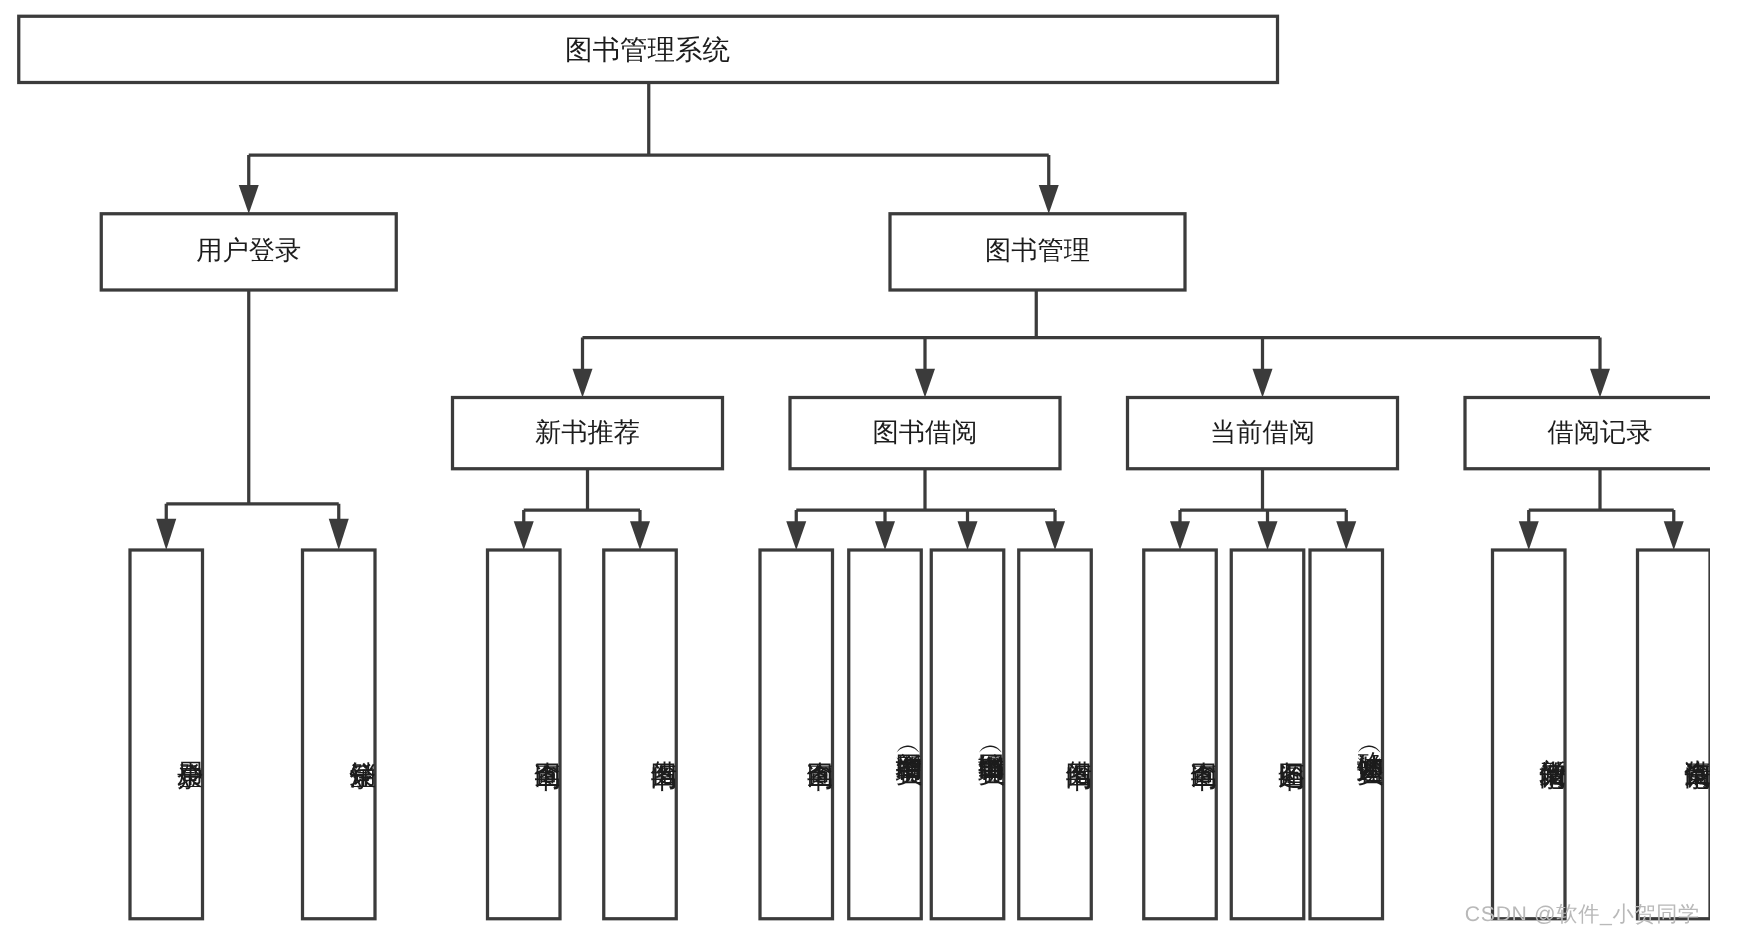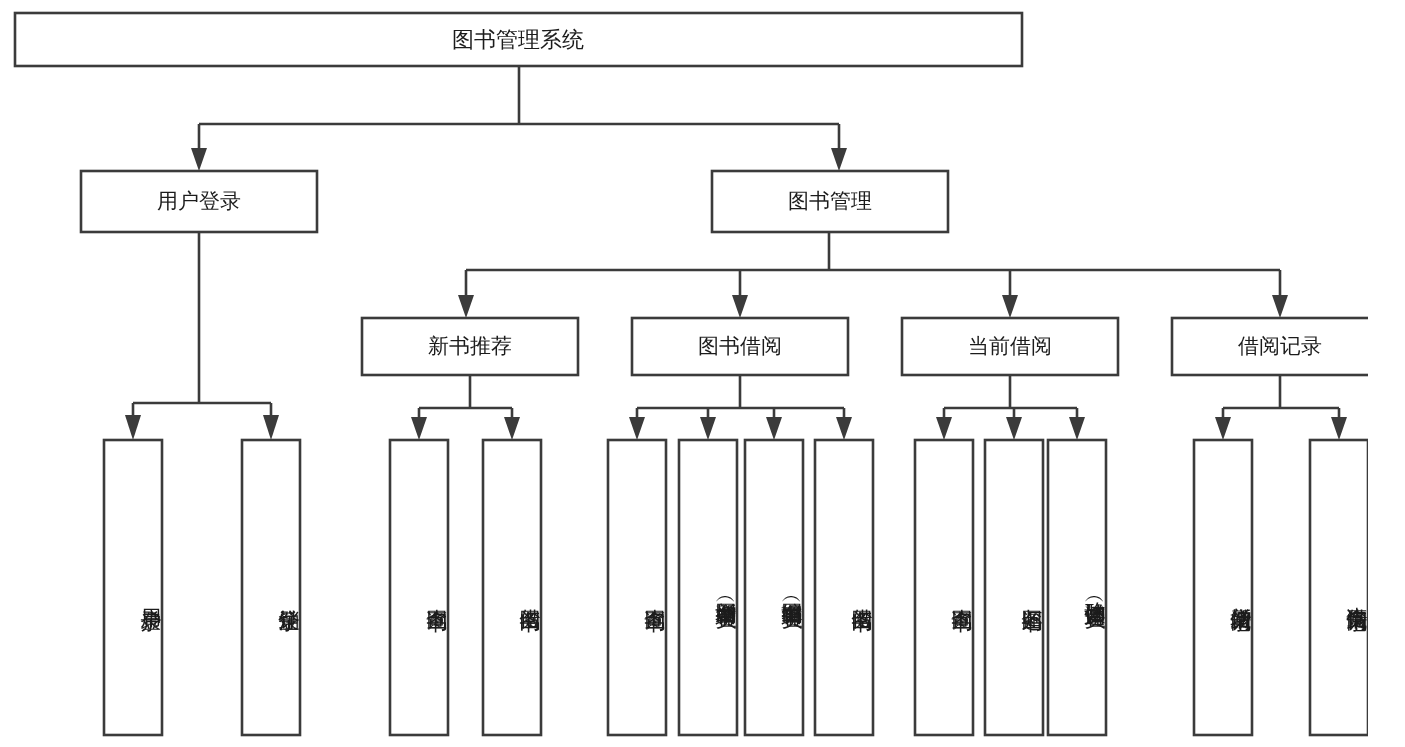--- a/index.html
+++ b/index.html
@@ -227,14 +227,15 @@
   <div class="leaf-label" style="left:745px; top:447px; width:58px; height:284px;">编辑图书（管理员）</div>
   <div class="leaf-label" style="left:815px; top:460px; width:58px; height:268px;">借阅图书</div>
 
   <div class="leaf-label" style="left:915px; top:460px; width:58px; height:268px;">查询图书</div>
   <div class="leaf-label" style="left:985px; top:460px; width:58px; height:268px;">归还图书</div>
   <div class="leaf-label" style="left:1048px; top:447px; width:58px; height:284px;">确认归还（管理员）</div>
 
   <div class="leaf-label" style="left:1194px; top:455px; width:58px; height:276px;">新增借阅记录</div>
   <div class="leaf-label" style="left:1310px; top:455px; width:58px; height:276px;">查询借阅记录</div>
 
+  <div class="watermark">CSDN @软件_小贺同学</div>
 
 </div>
 
 </body></html>

